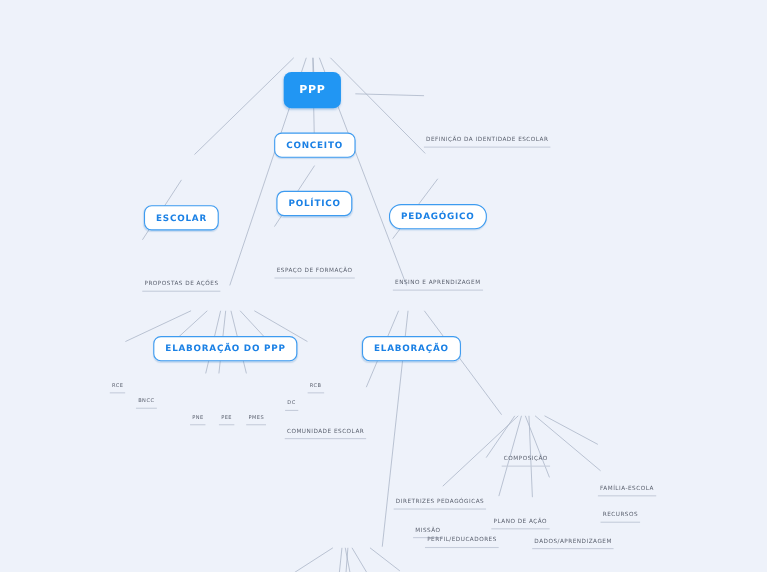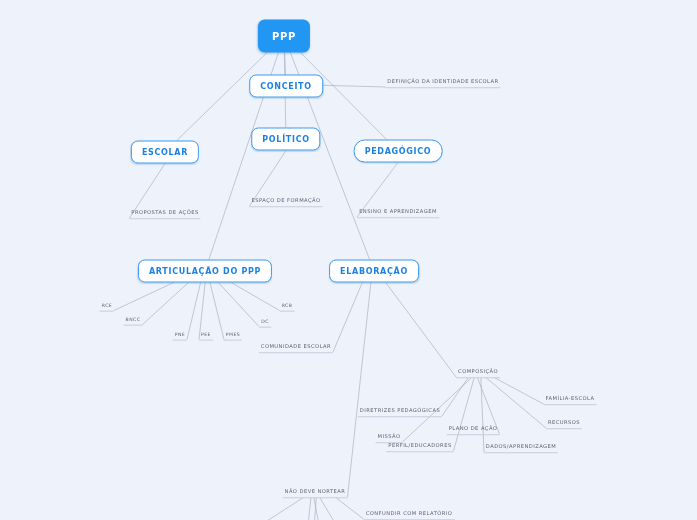--- a/index.html
+++ b/index.html
@@ -26,20 +26,21 @@
     top: 0;
     width: 697px;
     height: 520px;
     pointer-events: none;
   }
   .node {
     position: absolute;
     box-sizing: border-box;
     white-space: nowrap;
     transform: translate(-50%, -50%);
+    margin-top: 46px;
   }
   
   .node.root {
     background: #2196f3;
     color: #ffffff;
     border-radius: 7px;
     font-size: 10px;
     font-weight: bold;
     letter-spacing: 0.7px;
     padding: 11px 14px;
@@ -111,21 +112,21 @@
       <line x1="316.25" y1="498.00" x2="311.50" y2="561.00" stroke="#a9b3c6" stroke-width="0.7"></line>
       <line x1="320.00" y1="498.00" x2="350.50" y2="549.00" stroke="#a9b3c6" stroke-width="0.7"></line>
       <line x1="336.36" y1="498.00" x2="363.50" y2="519.00" stroke="#a9b3c6" stroke-width="0.7"></line>
     </svg>
   <div id="nodes">
       <div class="node root" style="left: 284px; top: 36px;">PPP</div>
       <div class="node branch" style="left: 286px; top: 86px;">CONCEITO</div>
       <div class="node branch" style="left: 165px; top: 152px;">ESCOLAR</div>
       <div class="node branch" style="left: 286px; top: 139px;">POLÍTICO</div>
       <div class="node branch" style="left: 398px; top: 151px; border-radius: 11px;">PEDAGÓGICO</div>
-      <div class="node branch" style="left: 205px; top: 271px;">ARTICULAÇÃO DO PPP</div>
+      <div class="node branch" style="left: 205px; top: 271px;">ELABORAÇÃO DO PPP</div>
       <div class="node branch" style="left: 374px; top: 271px; text-align: center;">ELABORAÇÃO</div>
       <div class="node leaf" style="left: 443px; top: 83px;">DEFINIÇÃO DA IDENTIDADE ESCOLAR</div>
       <div class="node leaf" style="left: 165px; top: 214px;">PROPOSTAS DE AÇÕES</div>
       <div class="node leaf" style="left: 286px; top: 202px;">ESPAÇO DE FORMAÇÃO</div>
       <div class="node leaf" style="left: 398px; top: 213px;">ENSINO E APRENDIZAGEM</div>
       <div class="node leaf tiny" style="left: 107px; top: 307px;">RCE</div>
       <div class="node leaf tiny" style="left: 133px; top: 321px;">BNCC</div>
       <div class="node leaf tiny" style="left: 180px; top: 336px;">PNE</div>
       <div class="node leaf tiny" style="left: 206px; top: 336px;">PEE</div>
       <div class="node leaf tiny" style="left: 233px; top: 336px;">PMES</div>

